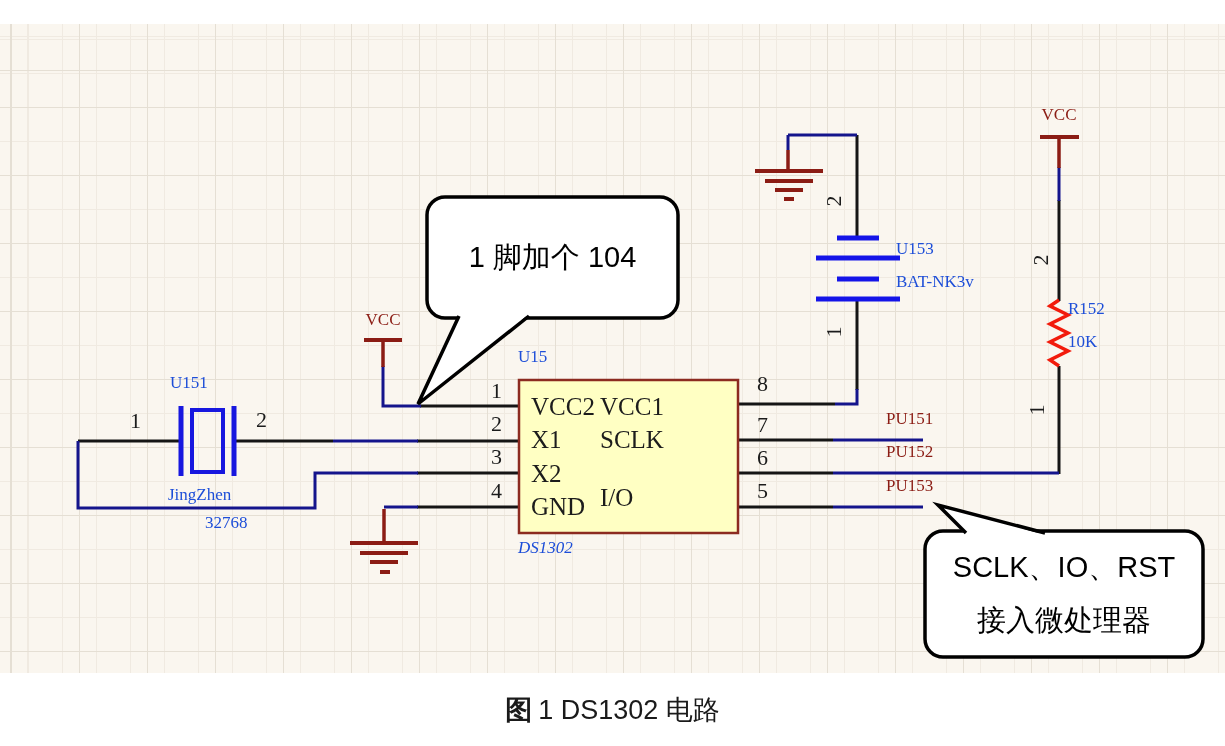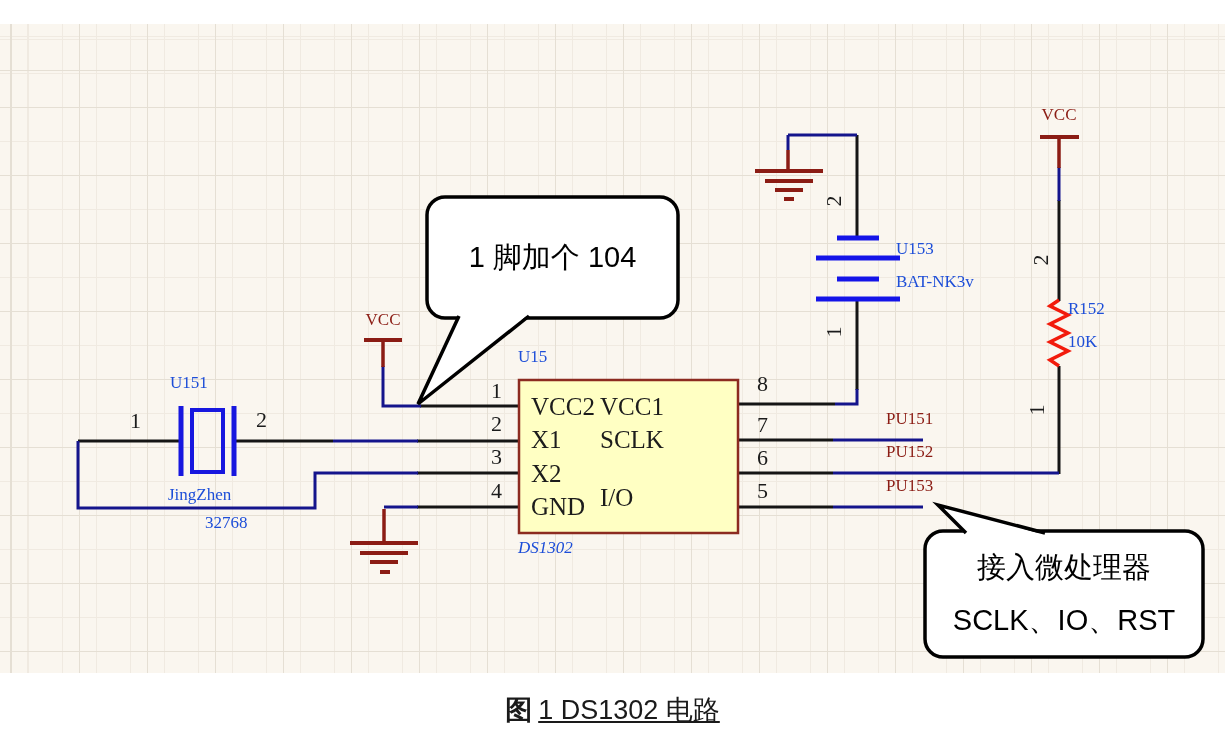--- a/index.html
+++ b/index.html
@@ -30,21 +30,21 @@
   .overline-pin{display:inline-block;border-top:3px solid #161616;padding:2px 3px 0 3px;}
   .callout-text{
     position:absolute;display:flex;flex-direction:column;align-items:center;justify-content:center;
     row-gap:13px;font-family:"Liberation Sans","DejaVu Sans",sans-serif;font-size:29px;color:#000;
   }
   .caption{
     position:absolute;left:0;top:692px;width:1225px;text-align:center;
     font-family:"Liberation Sans","DejaVu Sans",sans-serif;font-size:27px;color:#1a1a1a;
   }
   .caption .cap-label{font-weight:700;}
-  .caption .cap-text{margin-left:6px;font-weight:500;text-decoration:underline;}
+  .caption .cap-text{margin-left:6px;font-weight:500;}
 </style>
 </head>
 <body>
 
 <div class="stage">
 
   <div class="canvas"></div>
 
   <svg class="overlay" viewBox="0 0 1225 746">
 
@@ -175,21 +175,21 @@
 
   <div class="lbl blue s24" style="left:1068px;top:300px;text-align:center;">R152</div>
   <div class="lbl blue s24" style="left:1068px;top:333px;">10K</div>
   <div class="lbl pin-num rot" style="left:1028px;top:248px;">2</div>
   <div class="lbl pin-num rot" style="left:1024px;top:398px;">1</div>
 
   <div class="callout-text" style="left:427px;top:197px;width:251px;height:121px;gap:36px;">
     <span>1 脚加个 104</span>
   </div>
   <div class="callout-text" style="left:925px;top:531px;width:278px;height:126px;">
+    <span>SCLK、IO、RST</span>
     <span>接入微处理器</span>
-    <span>SCLK、IO、RST</span>
   </div>
 
   <div class="caption">
     <span class="cap-label">图</span><span class="cap-text">1 DS1302 电路</span>
   </div>
 
 </div>
 
 </body></html>

